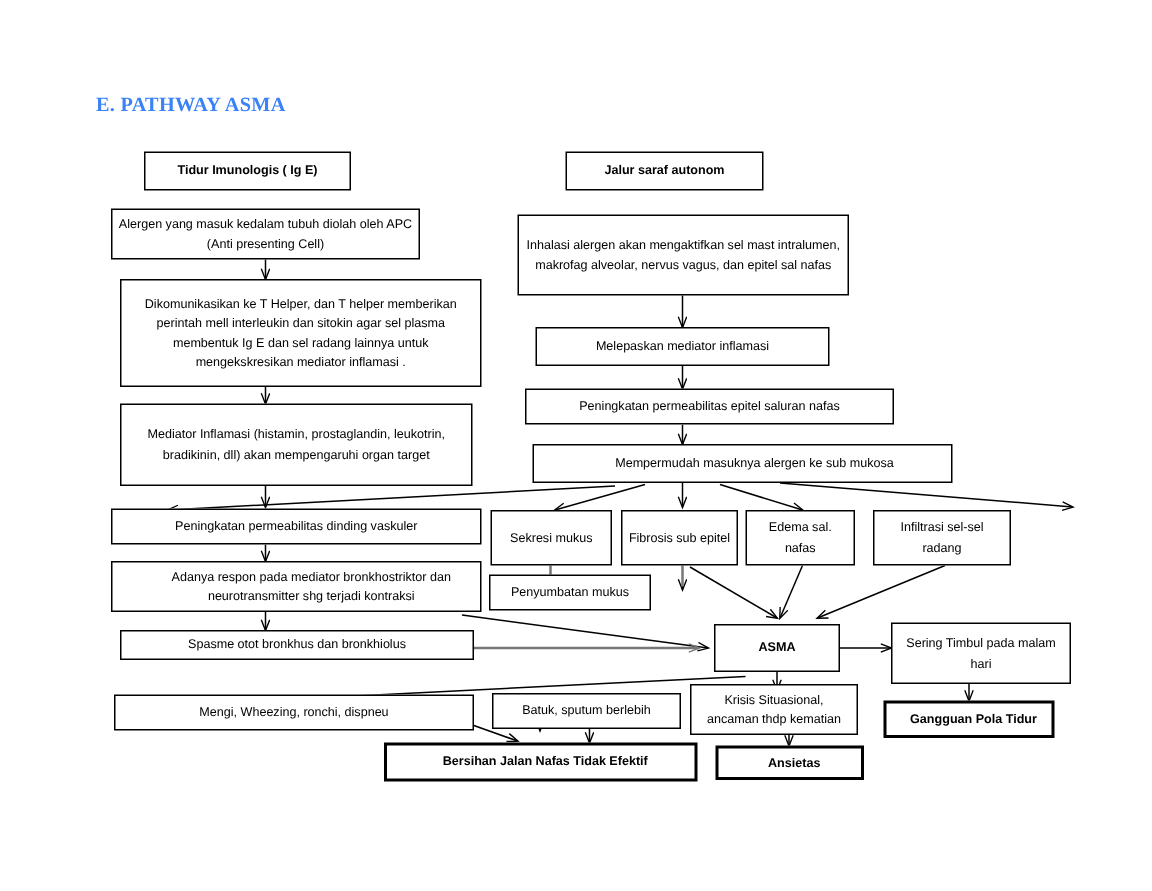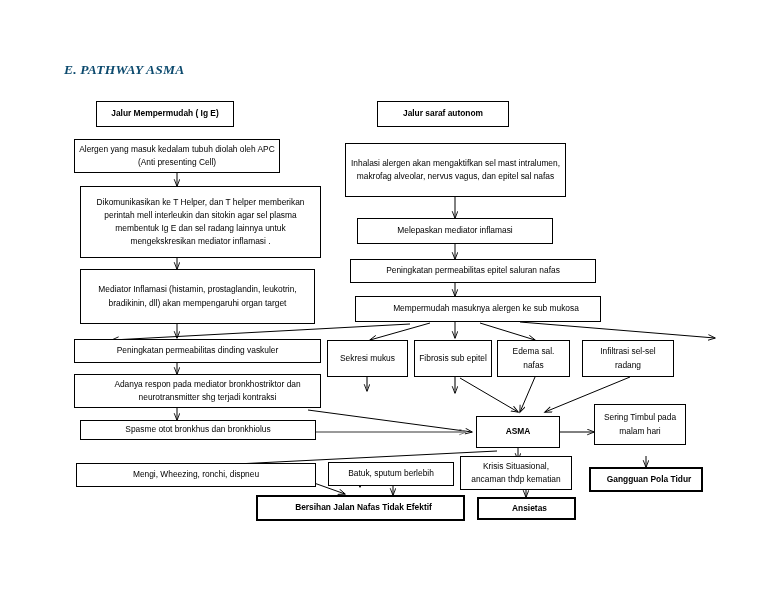--- a/index.html
+++ b/index.html
@@ -15,23 +15,22 @@
     overflow: hidden;
     font-family: "Liberation Sans", sans-serif;
   }
   #title {
     position: absolute;
     left: 64px;
     top: 62px;
     font-family: "Liberation Serif", serif;
     font-weight: bold;
     font-size: 13.5px;
-    color: #0c4a6e;
+    color: #3b82f6;
     letter-spacing: 0.2px;
-    font-style: italic;
   }
   .node {
     position: absolute;
     box-sizing: border-box;
     border: 1px solid #000;
     background: #ffffff;
     color: #000;
     display: flex;
     align-items: center;
     justify-content: center;
@@ -115,56 +114,57 @@
     </g>
     <g stroke="#777" stroke-width="1.6" fill="none" marker-end="url(#ahg)">
       <path d="M316,432 L466,432"></path>
     </g>
     <g stroke="#777" stroke-width="1.4" fill="none">
       <path d="M367,377 L367,389"></path>
       <path d="M455,377 L455,391"></path>
     </g>
   </svg>
 
-  <div class="node bold" style="left:96px; top:101px; width:138px; height:26px;">Jalur Mempermudah ( Ig E)</div>
+  <div class="node bold" style="left:96px; top:101px; width:138px; height:26px;">Tidur Imunologis ( Ig E)</div>
 
   <div class="node bold" style="left:377px; top:101px; width:132px; height:26px;">Jalur saraf autonom</div>
 
   <div class="node" style="left:74px; top:139px; width:206px; height:34px;">Alergen yang masuk kedalam tubuh diolah oleh APC (Anti presenting Cell)</div>
 
   <div class="node" style="left:345px; top:143px; width:221px; height:54px;">Inhalasi alergen akan mengaktifkan sel mast intralumen, makrofag alveolar, nervus vagus, dan epitel sal nafas</div>
 
   <div class="node" style="left:80px; top:186px; width:241px; height:72px;">Dikomunikasikan ke T Helper, dan T helper memberikan perintah mell interleukin dan sitokin agar sel plasma membentuk Ig E dan sel radang lainnya untuk mengekskresikan mediator inflamasi .</div>
 
   <div class="node" style="left:357px; top:218px; width:196px; height:26px;">Melepaskan mediator inflamasi</div>
 
   <div class="node" style="left:350px; top:259px; width:246px; height:24px;">Peningkatan permeabilitas epitel saluran nafas</div>
 
   <div class="node" style="left:80px; top:269px; width:235px; height:55px;">Mediator Inflamasi (histamin, prostaglandin, leukotrin, bradikinin, dll) akan mempengaruhi organ target</div>
 
-  <div class="node" style="left:355px; top:296px; width:246px; height:26px;padding-left:20px;">Mempermudah masuknya alergen ke sub mukosa</div>
+  <div class="node" style="left:355px; top:296px; width:280px; height:26px;padding-left:20px;">Mempermudah masuknya alergen ke sub mukosa</div>
 
   <div class="node" style="left:327px; top:340px; width:81px; height:37px;">Sekresi mukus</div>
 
   <div class="node" style="left:74px; top:339px; width:247px; height:24px;">Peningkatan permeabilitas dinding vaskuler</div>
 
   <div class="node" style="left:414px; top:340px; width:78px; height:37px;">Fibrosis sub epitel</div>
 
   <div class="node" style="left:497px; top:340px; width:73px; height:37px;">Edema sal. nafas</div>
 
   <div class="node" style="left:582px; top:340px; width:92px; height:37px;">Infiltrasi sel-sel radang</div>
 
   <div class="node" style="left:74px; top:374px; width:247px; height:34px;padding-left:24px;">Adanya respon pada mediator bronkhostriktor dan neurotransmitter shg terjadi kontraksi</div>
 
+  <div class="node" style="left:326px; top:383px; width:108px; height:24px;">Penyumbatan mukus</div>
 
   <div class="node" style="left:80px; top:420px; width:236px; height:20px;">Spasme otot bronkhus dan bronkhiolus</div>
 
   <div class="node bold" style="left:476px; top:416px; width:84px; height:32px;">ASMA</div>
 
-  <div class="node" style="left:594px; top:404px; width:92px; height:41px;">Sering Timbul pada malam hari</div>
+  <div class="node" style="left:594px; top:415px; width:120px; height:41px;">Sering Timbul pada malam hari</div>
 
   <div class="node" style="left:76px; top:463px; width:240px; height:24px;">Mengi, Wheezing, ronchi, dispneu</div>
 
   <div class="node" style="left:328px; top:462px; width:126px; height:24px;">Batuk, sputum berlebih</div>
 
   <div class="node" style="left:460px; top:456px; width:112px; height:34px;">Krisis Situasional, ancaman thdp kematian</div>
 
   <div class="node heavy" style="left:589px; top:467px; width:114px; height:25px;">Gangguan Pola Tidur</div>
 
   <div class="node heavy" style="left:256px; top:495px; width:209px; height:26px;text-align:right;">Bersihan Jalan Nafas Tidak Efektif</div>

